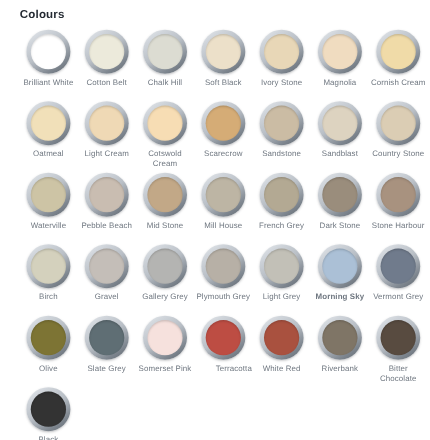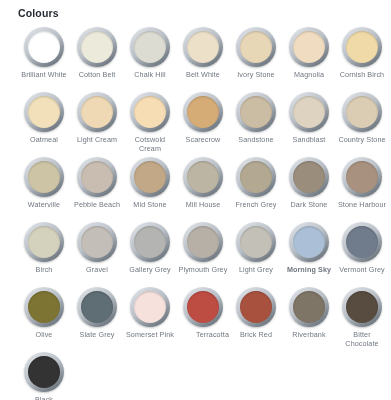--- a/index.html
+++ b/index.html
@@ -94,39 +94,39 @@
       <div class="swatch-cell">
         <div class="swatch-disc">
           <div class="swatch-inner" style="background: rgb(220, 220, 210);"></div>
         </div>
         <div class="swatch-label" style="color: rgb(111, 119, 128);">Chalk Hill</div>
       </div>
       <div class="swatch-cell">
         <div class="swatch-disc">
           <div class="swatch-inner" style="background: rgb(236, 224, 201);"></div>
         </div>
-        <div class="swatch-label" style="color: rgb(111, 119, 128);">Belt White</div>
+        <div class="swatch-label" style="color: rgb(111, 119, 128);">Soft Black</div>
       </div>
       <div class="swatch-cell">
         <div class="swatch-disc">
           <div class="swatch-inner" style="background: rgb(232, 215, 183);"></div>
         </div>
         <div class="swatch-label" style="color: rgb(111, 119, 128);">Ivory Stone</div>
       </div>
       <div class="swatch-cell">
         <div class="swatch-disc">
           <div class="swatch-inner" style="background: rgb(240, 220, 192);"></div>
         </div>
         <div class="swatch-label" style="color: rgb(111, 119, 128);">Magnolia</div>
       </div>
       <div class="swatch-cell">
         <div class="swatch-disc">
           <div class="swatch-inner" style="background: rgb(240, 219, 168);"></div>
         </div>
-        <div class="swatch-label" style="color: rgb(111, 119, 128);">Cornish Birch</div>
+        <div class="swatch-label" style="color: rgb(111, 119, 128);">Cornish Cream</div>
       </div>
       <div class="swatch-cell">
         <div class="swatch-disc">
           <div class="swatch-inner" style="background: rgb(241, 224, 185);"></div>
         </div>
         <div class="swatch-label" style="color: rgb(111, 119, 128);">Oatmeal</div>
       </div>
       <div class="swatch-cell">
         <div class="swatch-disc">
           <div class="swatch-inner" style="background: rgb(239, 217, 181);"></div>
@@ -268,21 +268,21 @@
       <div class="swatch-cell">
         <div class="swatch-disc">
           <div class="swatch-inner" style="background: rgb(189, 77, 67);"></div>
         </div>
         <div class="swatch-label" style="color: rgb(111, 119, 128); text-align: right;">Terracotta</div>
       </div>
       <div class="swatch-cell">
         <div class="swatch-disc">
           <div class="swatch-inner" style="background: rgb(169, 81, 63);"></div>
         </div>
-        <div class="swatch-label" style="color: rgb(111, 119, 128);">Brick Red</div>
+        <div class="swatch-label" style="color: rgb(111, 119, 128);">White Red</div>
       </div>
       <div class="swatch-cell">
         <div class="swatch-disc">
           <div class="swatch-inner" style="background: rgb(127, 117, 102);"></div>
         </div>
         <div class="swatch-label" style="color: rgb(111, 119, 128);">Riverbank</div>
       </div>
       <div class="swatch-cell">
         <div class="swatch-disc">
           <div class="swatch-inner" style="background: rgb(88, 75, 64);"></div>

